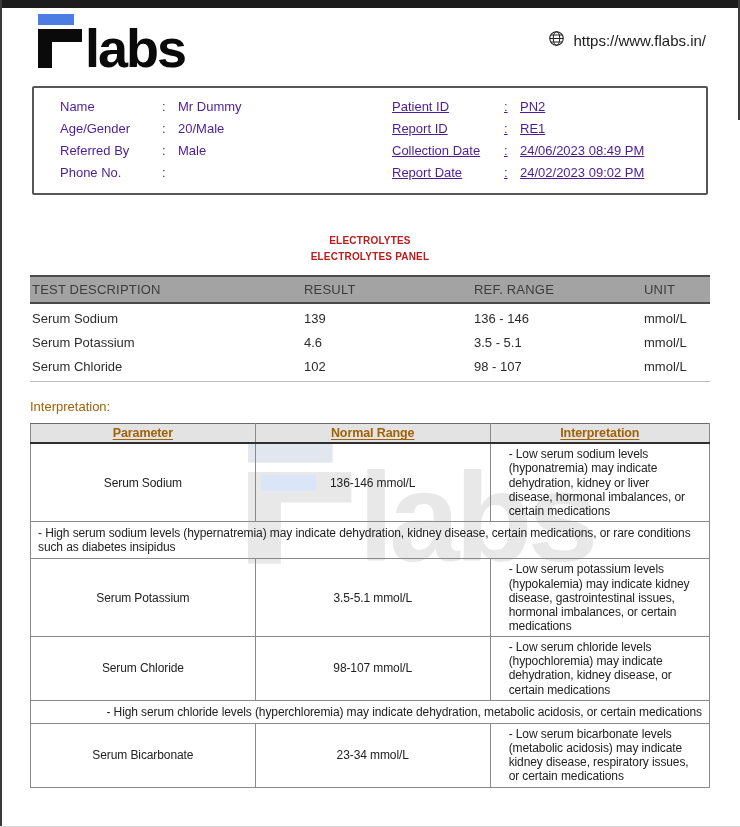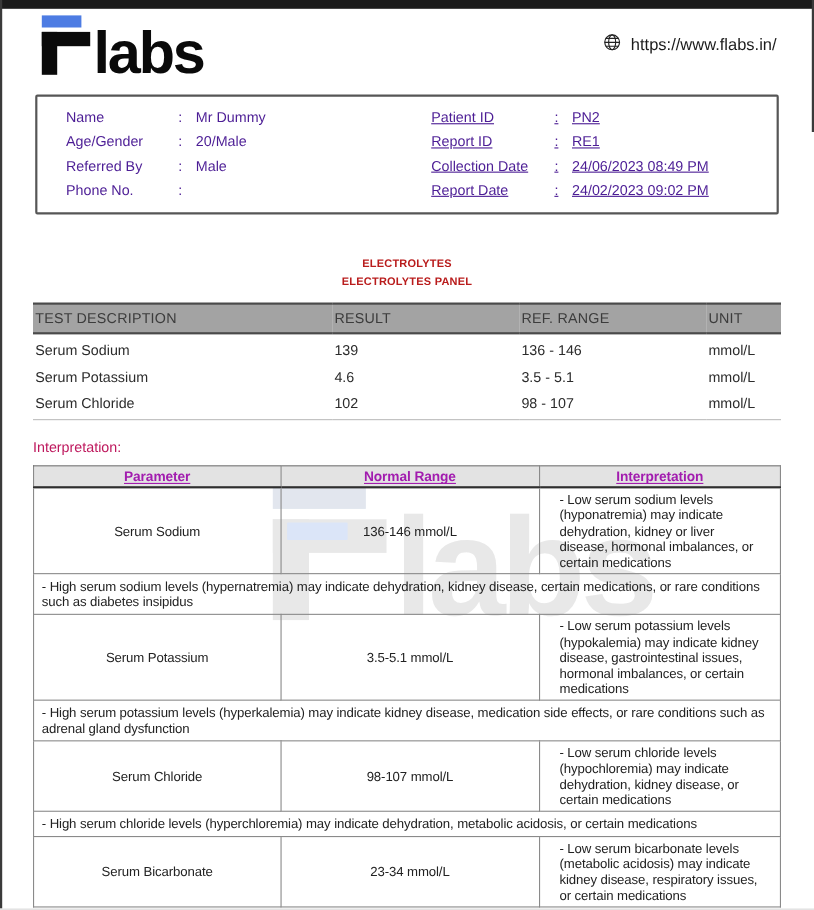--- a/index.html
+++ b/index.html
@@ -53,44 +53,44 @@
     background:#a3a3a3; text-align:left; font-weight:normal; color:#3c3c3c;
     border-top:2px solid #4a4a4a; border-bottom:2px solid #4a4a4a;
     padding:5px 4px 5px 2px; letter-spacing:0.2px;
   }
   table.results tbody td { padding:4.5px 4px 4.5px 2px; color:#2c2c2c; }
   table.results tbody tr:first-child td { padding-top:7px; }
   table.results tbody tr:last-child td { border-bottom:1px solid #bdbdbd; padding-bottom:7px; }
   col.c-test{width:40%;} col.c-res{width:25%;} col.c-range{width:25%;} col.c-unit{width:10%;}
 
   
-  .interp-label { margin:17px 30px 0 30px; font-size:13px; color:#be185d; }
+  .interp-label { margin:17px 30px 0 30px; font-size:13px; color:#a16207; }
   .interp-wrap { position:relative; margin:9px 30px 0 30px; }
 
   .watermark { position:absolute; left:218px; top:42px; transform:scale(2.35); transform-origin:top left; z-index:0; opacity:0.85; }
   .watermark .logo-f .f-blue { background:#dde2ec; }
   .watermark .logo-f .f-bar, .watermark .logo-f .f-stem { background:#e4e4e4; }
   .watermark .logo-text { color:#e4e4e4; }
 
   table.interp {
     position:relative; z-index:1; width:100%; border-collapse:collapse;
     font-size:12px; color:#222; letter-spacing:-0.1px; background:transparent;
   }
   table.interp th, table.interp td { border:1px solid #8a8a8a; }
   table.interp th {
-    background:#e3e3e3; font-weight:bold; font-size:12.5px; color:#a21caf;
+    background:#e3e3e3; font-weight:bold; font-size:12.5px; color:#a16207;
     padding:2px 0; border-top:1.5px solid #6b6b6b; border-bottom:2px solid #2f2f2f;
     text-decoration:underline; text-underline-offset:2px;
   }
   table.interp td { padding:3px 18px; line-height:1.18; vertical-align:middle; }
   table.interp td.param, table.interp td.range { text-align:center; }
   table.interp td.range { position:relative; }
   table.interp td.desc { text-align:left; }
   table.interp tr.span-row td { padding:4px 7px; }
-  table.interp tr.span-row.center td { text-align:left; }
+  table.interp tr.span-row.center td { text-align:right; }
   col.i-param{width:33.1%;} col.i-range{width:34.6%;} col.i-interp{width:32.3%;}
 
   .sel-highlight {
     position:absolute; left:5px; top:50%; transform:translateY(-50%);
     width:55px; height:16px; background:#dbe5f8; border-radius:1px;
   }
 </style>
 </head>
 <body>
 
@@ -231,23 +231,20 @@
         <td class="desc">- Low serum sodium levels (hyponatremia) may indicate dehydration, kidney or liver disease, hormonal imbalances, or certain medications</td>
       </tr>
       <tr class="span-row">
         <td colspan="3">- High serum sodium levels (hypernatremia) may indicate dehydration, kidney disease, certain medications, or rare conditions such as diabetes insipidus</td>
       </tr>
       <tr>
         <td class="param">Serum Potassium</td>
         <td class="range">3.5-5.1 mmol/L</td>
         <td class="desc">- Low serum potassium levels (hypokalemia) may indicate kidney disease, gastrointestinal issues, hormonal imbalances, or certain medications</td>
       </tr>
-      <tr class="span-row">
-        <td colspan="3">- High serum potassium levels (hyperkalemia) may indicate kidney disease, medication side effects, or rare conditions such as adrenal gland dysfunction</td>
-      </tr>
       <tr>
         <td class="param">Serum Chloride</td>
         <td class="range">98-107 mmol/L</td>
         <td class="desc">- Low serum chloride levels (hypochloremia) may indicate dehydration, kidney disease, or certain medications</td>
       </tr>
       <tr class="span-row center">
         <td colspan="3">- High serum chloride levels (hyperchloremia) may indicate dehydration, metabolic acidosis, or certain medications</td>
       </tr>
       <tr>
         <td class="param">Serum Bicarbonate</td>

